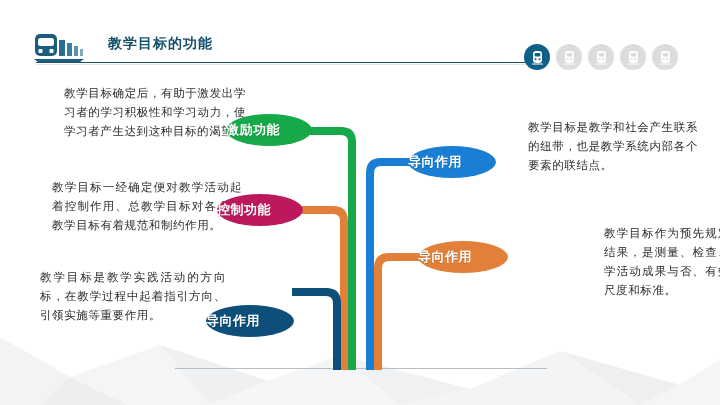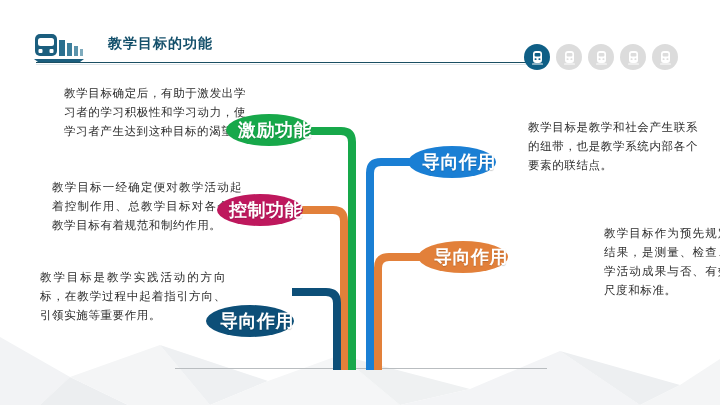--- a/index.html
+++ b/index.html
@@ -87,23 +87,23 @@
     width: 720px; height: 300px;
     z-index: 2;
   }
   .stage svg { display: block; }
 
   
   .pill {
     position: absolute;
     display: flex;
     align-items: center;
-    justify-content: flex-end;
+    justify-content: flex-start;
     color: #ffffff;
-    font-size: 18px;
+    font-size: 13px;
     font-weight: bold;
     letter-spacing: 0.5px;
     border-radius: 50%/50%;
     z-index: 4;
     text-shadow: 0 1px 1px rgba(0,0,0,0.18);
     font-family: "Liberation Sans", "DejaVu Sans", sans-serif;
   }
 
   
   .copy {

